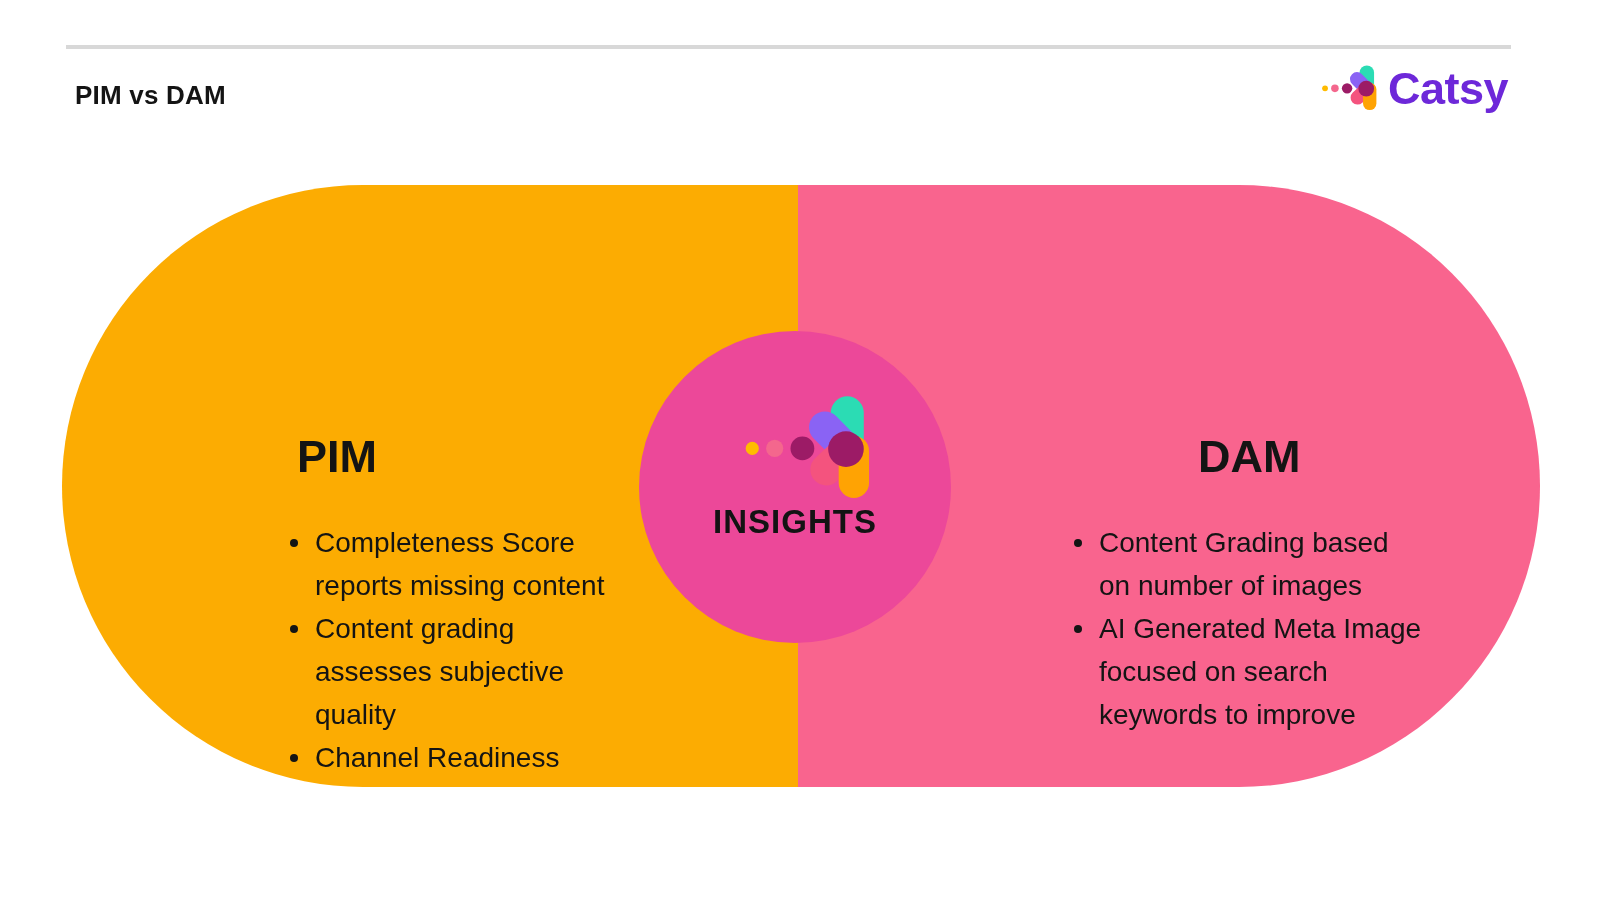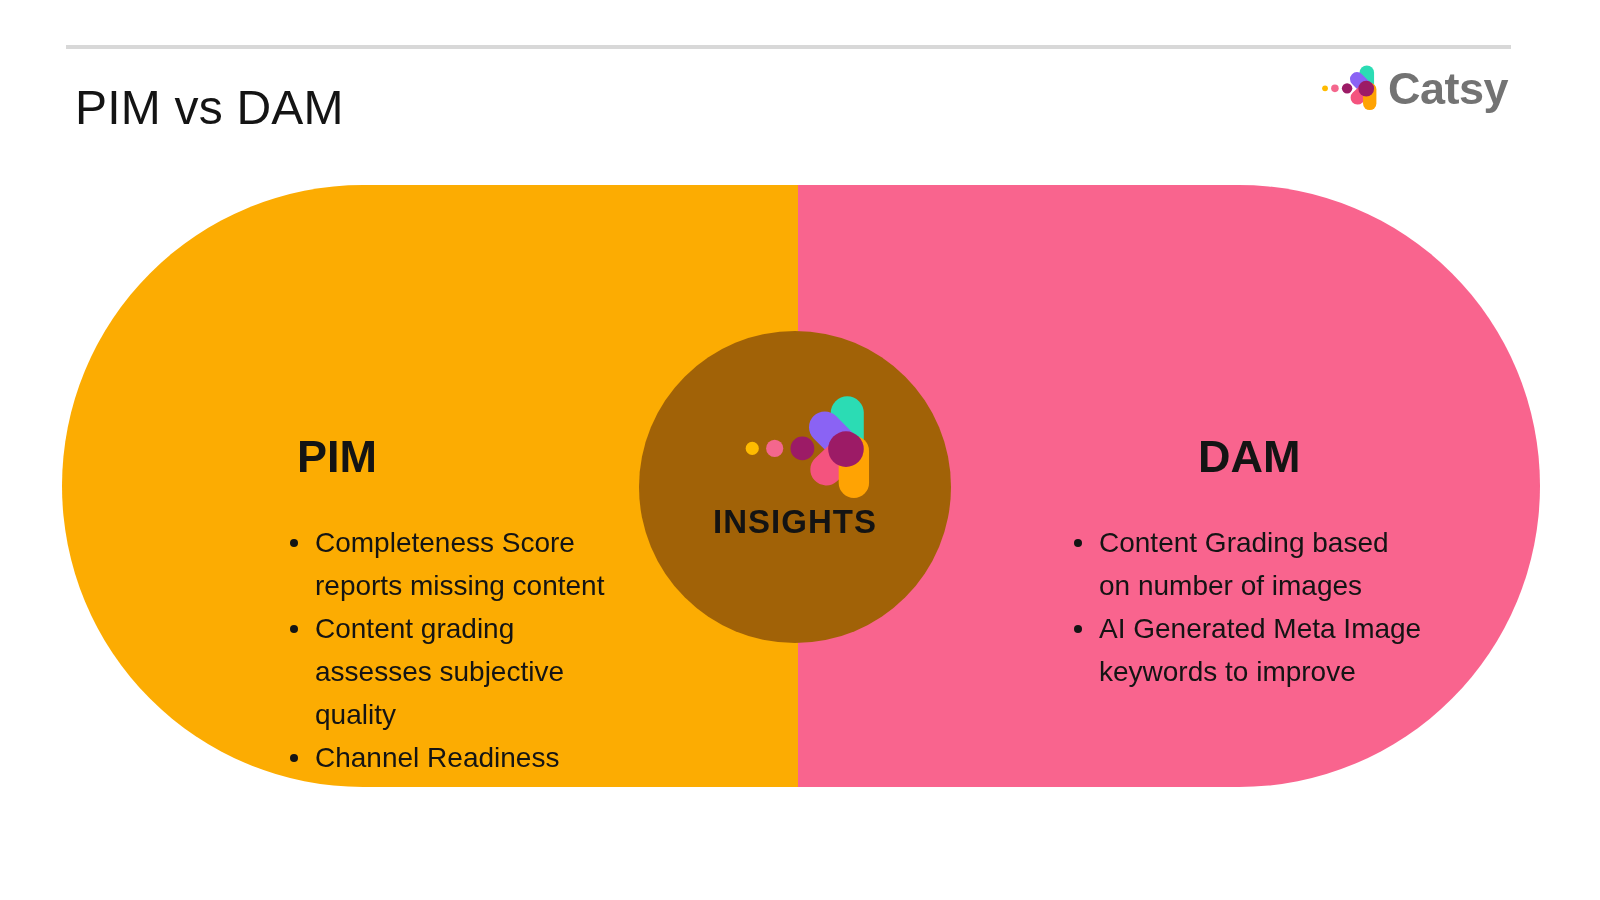--- a/index.html
+++ b/index.html
@@ -26,38 +26,38 @@
   }
   .separator{
     position:absolute;
     left:66px; top:45px;
     width:1445px; height:4px;
     background:var(--divider-gray);
   }
   .page-title{
     position:absolute;
     left:75px; top:80px;
-    font-size:48px;
-    font-weight:400;
+    font-size:26px;
+    font-weight:700;
     color:var(--text-black);
     letter-spacing:0.2px;
   }
   .brand{
     position:absolute;
     top:64px; right:92px;
     display:flex;
     align-items:center;
     gap:9px;
   }
   .brand-mark{ width:58px; height:auto; display:block; }
   .brand-text{
     font-size:45px;
     font-weight:700;
     letter-spacing:-0.5px;
-    color:#737373;
+    color:#6d28d9;
     line-height:1;
   }
   .capsule{
     position:absolute;
     left:62px; top:185px;
     width:1478px; height:602px;
     border-radius:301px;
     overflow:hidden;
     display:flex;
   }
@@ -96,21 +96,21 @@
     width:8px; height:8px;
     border-radius:50%;
     background:var(--text-black);
   }
   .bullets .seg-bold{ font-weight:400;text-align:center; }
   .center-circle{
     position:absolute;
     left:577px; top:146px;   
     width:312px; height:312px;
     border-radius:50%;
-    background:#a16207;
+    background:#ec4899;
   }
   .center-logo{
     position:absolute;
     left:104px; top:62px;
     width:132px; height:auto;
     display:block;
   }
   .insights-label{
     position:absolute;
     left:0; top:172px;
@@ -173,20 +173,21 @@
         <div class="line"><span class="seg-regular">standardizes content to</span></div>
       </li>
     </ul>
   <ul class="bullets dam-list">
       <li>
         <div class="line"><span class="seg-bold">Content Grading</span><span class="seg-regular"> based</span></div>
         <div class="line"><span class="seg-regular">on number of images</span></div>
       </li>
       <li>
         <div class="line"><span class="seg-bold">AI Generated Meta Image</span></div>
+        <div class="line"><span class="seg-regular">focused on search</span></div>
         <div class="line"><span class="seg-regular">keywords to improve</span></div>
       </li>
     </ul>
 
   <div class="center-circle">
     <svg class="center-logo" viewBox="0 0 100 84" aria-hidden="true">
       <use href="#catsy-mark"></use>
     </svg>
     <div class="insights-label">INSIGHTS</div>
   </div>

